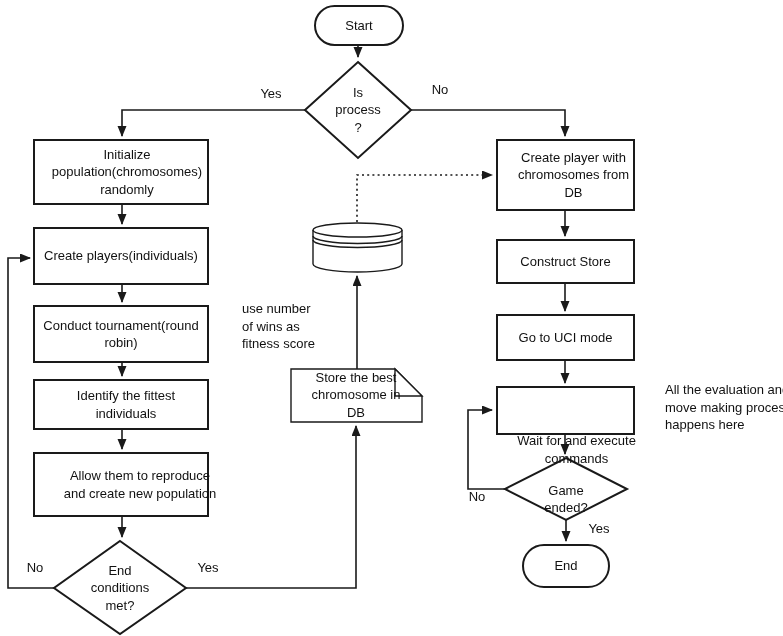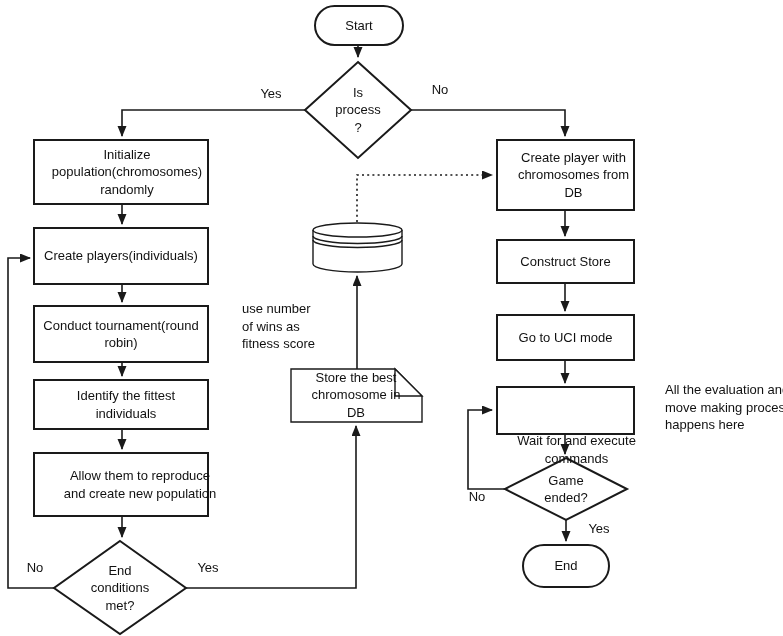--- a/index.html
+++ b/index.html
@@ -119,21 +119,21 @@
 chromosome in
 DB</div>
 
   <div class="lbl" style="left:497px;top:140px;width:153px;height:70px;">Create player with
 chromosomes from
 DB</div>
   <div class="lbl" style="left:497px;top:240px;width:137px;height:43px;">Construct Store</div>
   <div class="lbl" style="left:497px;top:315px;width:137px;height:45px;">Go to UCI mode</div>
   <div class="lbl" style="left:497px;top:387px;width:159px;height:47px;margin-top:39px;">Wait for and execute
 commands</div>
-  <div class="lbl" style="left:516px;top:462px;width:100px;height:54px;">Game
+  <div class="lbl" style="left:516px;top:472px;width:100px;height:54px;">Game
 ended?</div>
   <div class="lbl" style="left:523px;top:545px;width:86px;height:42px;">End</div>
 
   <div class="elbl" style="left:249px;top:86px;width:44px;">Yes</div>
   <div class="elbl" style="left:420px;top:82px;width:40px;">No</div>
   <div class="elbl" style="left:13px;top:560px;width:44px;">No</div>
   <div class="elbl" style="left:186px;top:560px;width:44px;">Yes</div>
   <div class="elbl" style="left:456px;top:489px;width:42px;">No</div>
   <div class="elbl" style="left:577px;top:521px;width:44px;">Yes</div>
 

